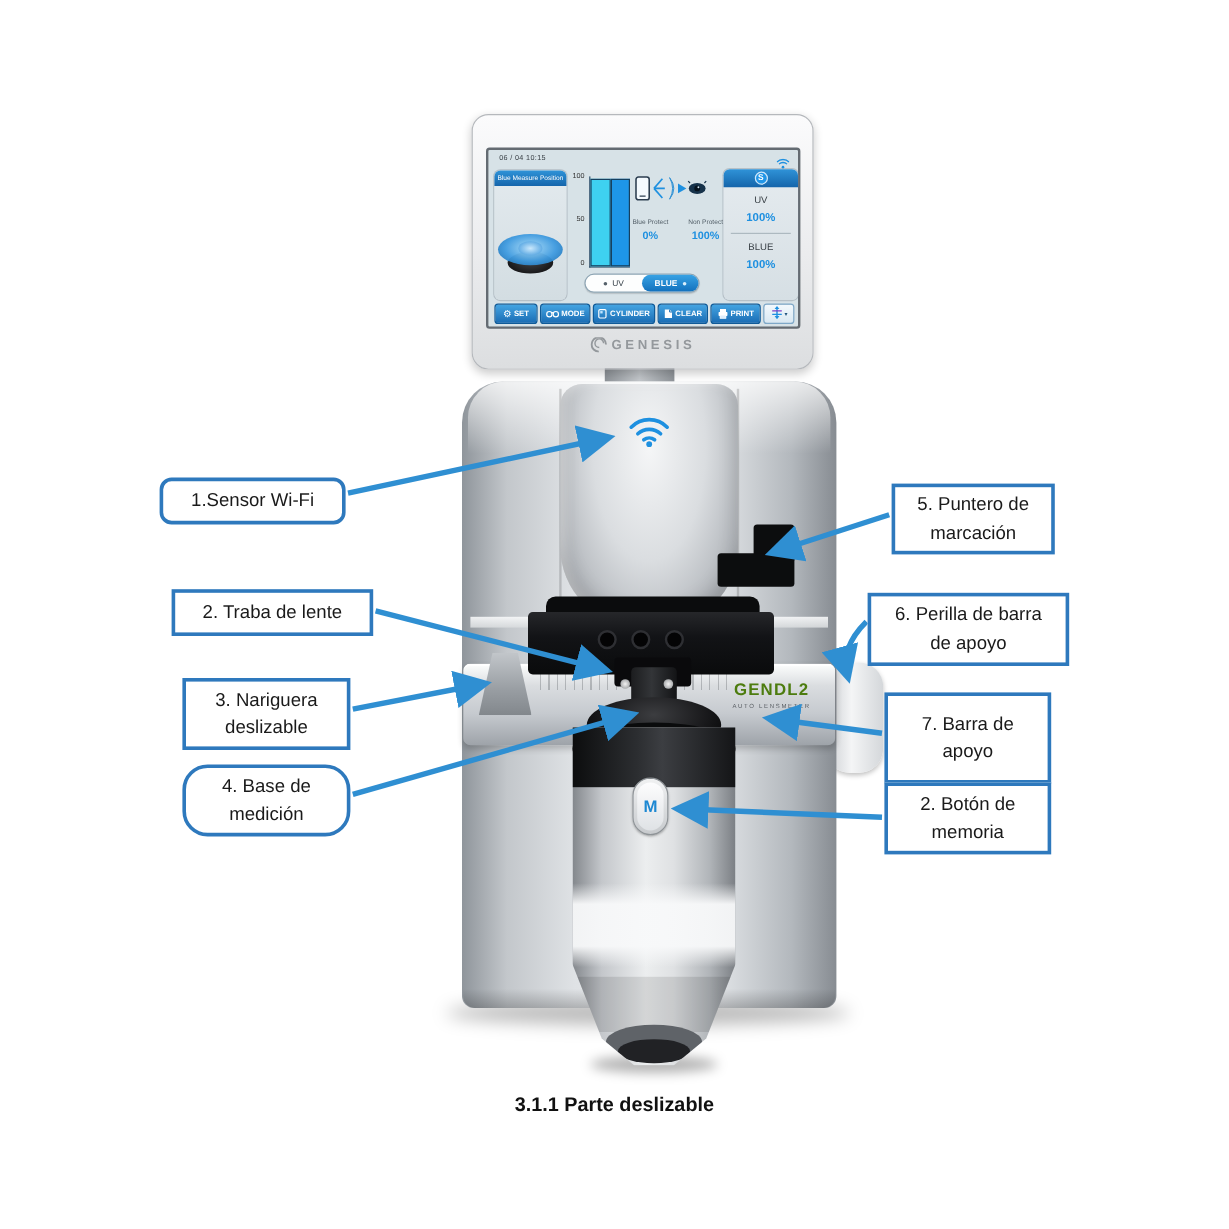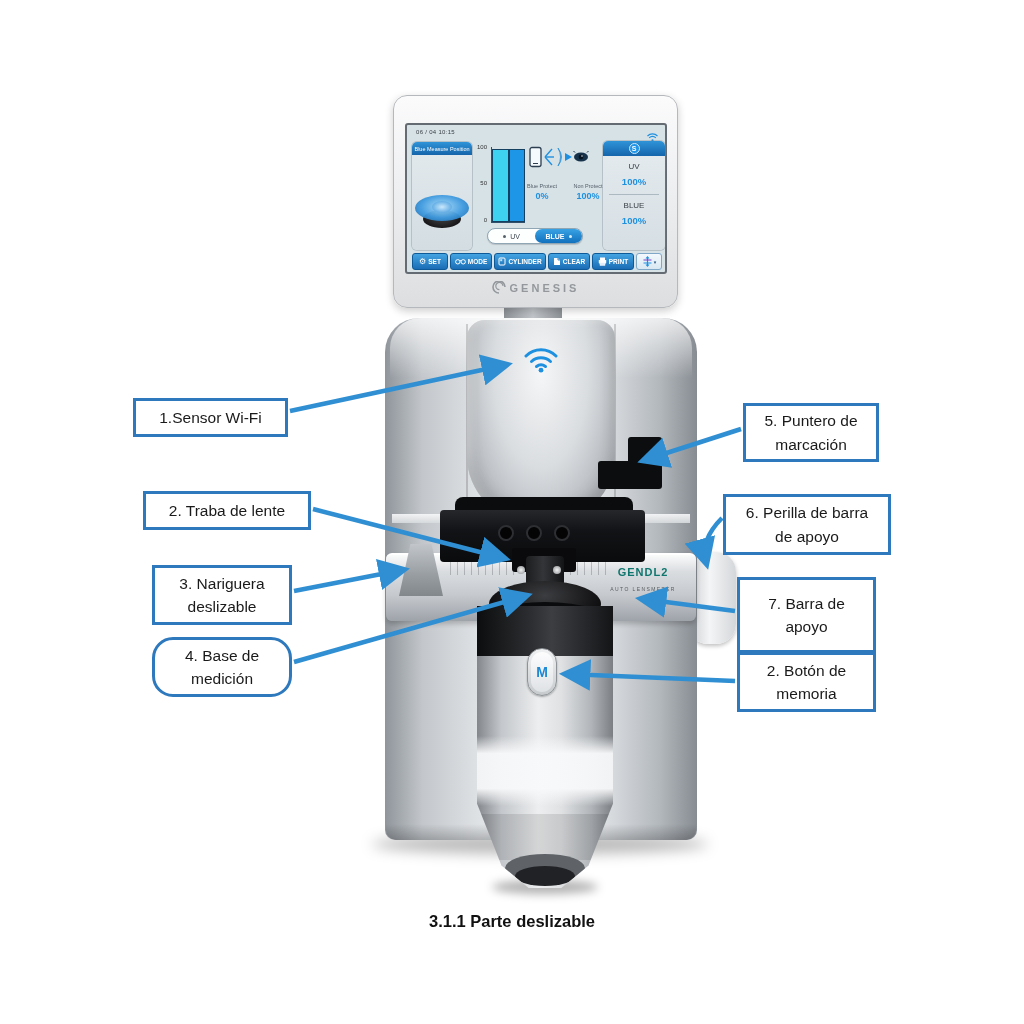--- a/index.html
+++ b/index.html
@@ -67,21 +67,21 @@
   .recess{position:absolute;left:455px;top:497px;width:178px;height:62px;background:#0b0c0d;border-radius:8px;z-index:3;}
   .mech{position:absolute;left:440px;top:510px;width:205px;height:52px;background:linear-gradient(180deg,#26272a,#121316 40%,#0a0b0c);border-radius:4px;z-index:4;}
   .mech-hole{position:absolute;top:15px;width:16px;height:16px;border-radius:50%;background:#040405;border:2px solid #2e2f33;}
   .clamp{position:absolute;left:512px;top:548px;width:64px;height:24px;background:#0a0a0c;border-radius:3px;z-index:4;}
   .screw{position:absolute;top:566px;width:8px;height:8px;border-radius:50%;background:radial-gradient(#f2f2f2,#8a8d90);z-index:5;}
   .pointer-v{position:absolute;left:628px;top:437px;width:34px;height:32px;background:#0c0d0e;border-radius:3px;z-index:4;}
   .pointer-h{position:absolute;left:598px;top:461px;width:64px;height:28px;background:#0c0d0e;border-radius:3px;z-index:4;}
   .knob-right{position:absolute;left:688px;top:552px;width:48px;height:92px;border-radius:20px;background:linear-gradient(90deg,#c9ccd0,#f4f5f6 45%,#d4d7da);box-shadow:0 2px 4px rgba(0,0,0,.25);z-index:1;}
   .bar-band{position:absolute;left:386px;top:553px;width:310px;height:68px;background:linear-gradient(180deg,#fafbfb,#dadde0 25%,#c6cacf 60%,#9ea3a9);border-top:2px solid #fff;border-radius:6px;z-index:3;box-shadow:0 3px 5px rgba(0,0,0,.2);}
   .ticks{position:absolute;top:560px;height:15px;background:repeating-linear-gradient(90deg,rgba(60,65,70,.5) 0 1px,transparent 1px 7px);opacity:.55;z-index:3;}
-  .gendl2{position:absolute;left:606px;top:566px;width:74px;text-align:center;font-size:11px;font-weight:bold;letter-spacing:1px;color:#0f766e;z-index:4;}
+  .gendl2{position:absolute;left:606px;top:566px;width:74px;text-align:center;font-size:14px;font-weight:bold;letter-spacing:1px;color:#4d7c0f;z-index:4;}
   .autolm{position:absolute;left:600px;top:586px;width:86px;text-align:center;font-size:5px;letter-spacing:1.4px;color:#585d62;z-index:4;}
   .nosepiece{position:absolute;left:399px;top:544px;width:44px;height:52px;clip-path:polygon(26% 0,74% 0,100% 100%,0 100%);background:linear-gradient(180deg,#c2c6ca,#989da2 60%,#82878c);z-index:4;}
   .puck1{position:absolute;left:489px;top:581px;width:112px;height:46px;border-radius:50%;background:radial-gradient(ellipse at 50% 32%,#3c3d40,#151517 62%,#000);z-index:4;}
   .puck2{position:absolute;left:477px;top:602px;width:136px;height:44px;border-radius:50%;background:#0a0b0c;z-index:4;}
   .puck-neck{position:absolute;left:526px;top:556px;width:38px;height:30px;background:linear-gradient(90deg,#1c1d1f,#333538 45%,#131416);border-radius:4px;z-index:4;}
   .column{position:absolute;left:477px;top:606px;width:136px;height:282px;clip-path:polygon(0% 0%,100% 0%,100% 70%,82% 92%,62% 100%,38% 100%,18% 92%,0% 70%);background:linear-gradient(90deg,#83878c,#c4c7cb 18%,#eceeef 45%,#dfe1e3 62%,#b1b5b9 84%,#7b7f84);z-index:4;}
   .col-dark{position:absolute;left:0;top:0;width:100%;height:50px;background:linear-gradient(90deg,#0c0d0e,#2c2e31 40%,#3c3e42 55%,#141517);}
   .col-white{position:absolute;left:0;top:130px;width:100%;height:70px;background:linear-gradient(180deg,rgba(248,249,250,0),rgba(248,249,250,.95) 25%,rgba(248,249,250,.95) 75%,rgba(248,249,250,0));}
   .col-low{position:absolute;left:0;top:208px;width:100%;height:46px;background:rgba(0,0,0,.10);}
   .col-foot{position:absolute;left:28px;top:248px;width:80px;height:28px;border-radius:50%;background:#5f6368;}
@@ -305,21 +305,21 @@
     <line x1="290" y1="411" x2="505" y2="365" stroke="#2f8fd2" stroke-width="4.5" marker-end="url(#ah)"></line>
     <line x1="313" y1="509" x2="503" y2="558" stroke="#2f8fd2" stroke-width="4.5" marker-end="url(#ah)"></line>
     <line x1="294" y1="591" x2="402" y2="570" stroke="#2f8fd2" stroke-width="4.5" marker-end="url(#ah)"></line>
     <line x1="294" y1="662" x2="525" y2="596" stroke="#2f8fd2" stroke-width="4.5" marker-end="url(#ah)"></line>
     <line x1="741" y1="429" x2="645" y2="460" stroke="#2f8fd2" stroke-width="4.5" marker-end="url(#ah)"></line>
     <path d="M722 518 Q700 540 706 562" fill="none" stroke="#2f8fd2" stroke-width="4.5" marker-end="url(#ah)"></path>
     <line x1="735" y1="611" x2="643" y2="599" stroke="#2f8fd2" stroke-width="4.5" marker-end="url(#ah)"></line>
     <line x1="735" y1="681" x2="567" y2="674" stroke="#2f8fd2" stroke-width="4.5" marker-end="url(#ah)"></line>
   </svg>
 
-  <div class="callout" style="left:133px;top:398px;width:155px;height:39px;">
+  <div class="callout" style="left:133px;top:398px;width:155px;height:39px;border-radius:10px;">
     <span>1.Sensor Wi-Fi</span>
       <span></span>
   </div>
   <div class="callout" style="left:143px;top:491px;width:168px;height:39px;">
     <span>2. Traba de lente</span>
       <span></span>
   </div>
   <div class="callout" style="left:152px;top:565px;width:140px;height:60px;">
     <span>3. Nariguera</span>
       <span>deslizable</span>

